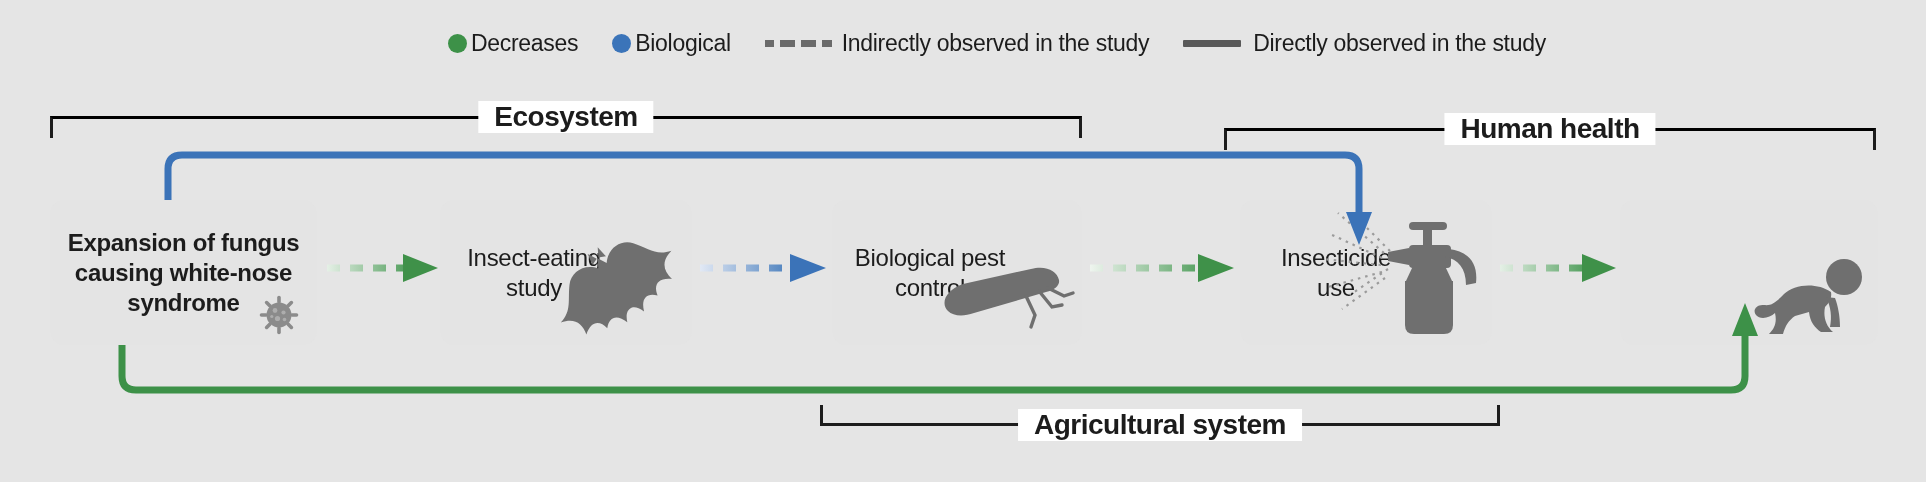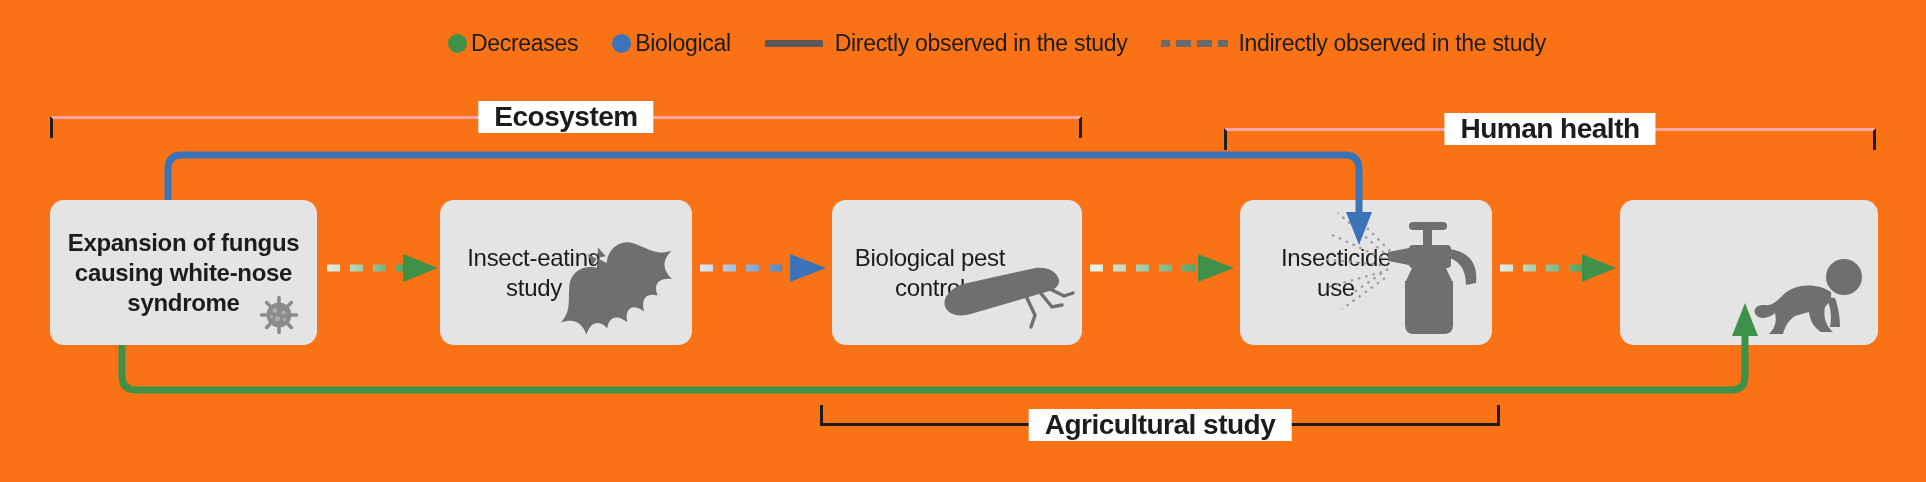--- a/index.html
+++ b/index.html
@@ -2,21 +2,21 @@
 <html><head>
 <meta charset="utf-8">
 <style>
   * { box-sizing: border-box; margin: 0; padding: 0; }
   html, body { background: #ffffff; }
   body { font-family: "Liberation Sans", sans-serif; color: #1c1c1c; }
   #canvas {
     position: relative;
     width: 1926px;
     height: 482px;
-    background: #f97316;
+    background: #e5e5e5;
     overflow: hidden;
   }
 
   
   .legend {
     position: absolute;
     left: 448px;
     top: 27px;
     height: 32px;
     display: flex;
@@ -38,21 +38,21 @@
     width: 58px; height: 7px; background: #595959; border-radius: 1px;
     margin-right: 12px; flex: 0 0 auto;
   }
   .swatch-dashes { display: flex; gap: 6px; margin-right: 10px; align-items: center; }
   .swatch-dashes span { height: 7px; background: #6a6a6a; display: block; }
   .d1 { width: 9px; }  .d2 { width: 15px; } .d3 { width: 15px; } .d4 { width: 10px; }
 
   
   .bracket { position: absolute; z-index: 1; }
   .bracket-top {
-    border-top: 3px solid #fca5a5;
+    border-top: 3px solid #000000;
     border-left: 3px solid #1d1d1d;
     border-right: 3px solid #1d1d1d;
     height: 22px;
   }
   .bracket-bottom {
     border-bottom: 3px solid #1d1d1d;
     border-left: 3px solid #1d1d1d;
     border-right: 3px solid #1d1d1d;
     height: 21px;
   }
@@ -104,44 +104,44 @@
   <div class="legend">
     <div class="legend-item">
       <span class="swatch-dot dot-green"></span>
       <span>Decreases</span>
     </div>
     <div class="legend-item">
       <span class="swatch-dot dot-blue"></span>
       <span>Biological</span>
     </div>
     <div class="legend-item">
-      <span class="swatch-solid-line"></span>
-      <span>Directly observed in the study</span>
-    </div>
-    <div class="legend-item">
       <span class="swatch-dashes">
         <span class="d1"></span>
           <span class="d2"></span>
           <span class="d3"></span>
           <span class="d4"></span>
       </span>
       <span>Indirectly observed in the study</span>
     </div>
+    <div class="legend-item">
+      <span class="swatch-solid-line"></span>
+      <span>Directly observed in the study</span>
+    </div>
   </div>
 
   <div class="bracket bracket-top" style="left:50px; top:116px; width:1032px;">
     <span class="bracket-label">Ecosystem</span>
   </div>
 
   <div class="bracket bracket-top" style="left:1224px; top:128px; width:652px;">
     <span class="bracket-label">Human health</span>
   </div>
 
   <div class="bracket bracket-bottom" style="left:820px; top:405px; width:680px;">
-    <span class="bracket-label">Agricultural study</span>
+    <span class="bracket-label">Agricultural system</span>
   </div>
 
   <div class="node" style="left:50px; width:267px; padding:0 16px;">
     <span class="node-label bold">Expansion of fungus causing white-nose syndrome</span>
     <svg class="icon" style="right:14px; bottom:8px;" width="48" height="48" viewBox="0 0 48 48">
       <g stroke="#8b8b8b" stroke-width="3.6" stroke-linecap="round">
         <line x1="37" y1="26" x2="41.5" y2="26"></line>
         <line x1="33.2" y1="16.8" x2="36.4" y2="13.6"></line>
         <line x1="24" y1="13" x2="24" y2="8.5"></line>
         <line x1="14.8" y1="16.8" x2="11.6" y2="13.6"></line>

